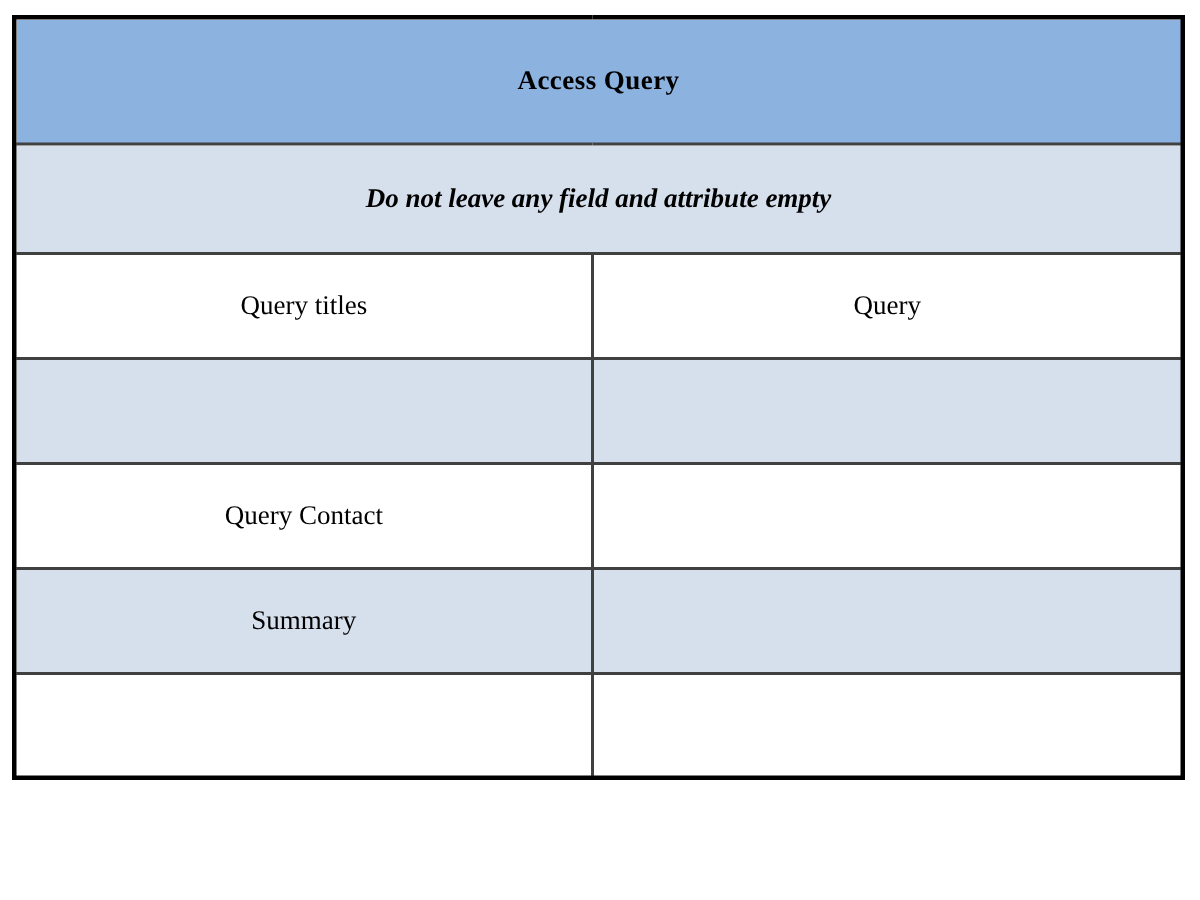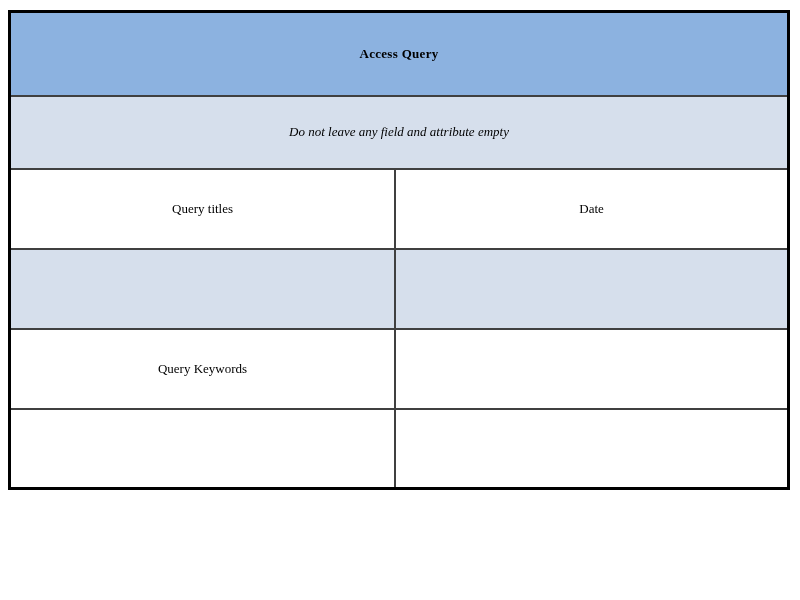--- a/index.html
+++ b/index.html
@@ -23,42 +23,42 @@
   table.form-table {
     border-collapse: collapse;
     table-layout: fixed;
     width: 782px;
     border: 3px solid var(--border-outer, #000000);
   }
   table.form-table td {
     border: 2px solid var(--border-inner, #404040);
     vertical-align: middle;
     text-align: center;
-    font-size: 13px;
+    font-size: 18px;
     padding: 0 6px;
     overflow: hidden;
     box-sizing: border-box;
   }
   col.c-left  { width: 49.5%; }
   col.c-right { width: 50.5%; }
 
   tr.header-row      { height: 84px; }
   tr.instruction-row { height: 73px; }
-  tr.form-row        { height: 80px; }
+  tr.form-row        { height: 70px; }
 
   td.title-cell {
     background: var(--header-bg, #8CB2E0);
     font-weight: bold;
     font-size: 24px;
     letter-spacing: 0.3px;
   }
   td.instruction-cell {
     background: var(--band-bg, #D6DFEC);
     text-align: left;
-    font-weight: normal;
+    font-weight: bold;
     font-style: italic;
     font-size: 18px;
     padding-left: 9px;
   }
   tr.r-white td { background: var(--row-bg, #ffffff); }
   tr.r-blue  td { background: var(--band-bg, #D6DFEC); }
 </style>
 </head>
 <body>
 
@@ -73,33 +73,37 @@
         <tr class="header-row">
       <td colspan="2" class="title-cell">Access Query</td>
     </tr>
 
     <tr class="instruction-row">
       <td colspan="2" class="instruction-cell">Do not leave any field and attribute empty</td>
     </tr>
 
     <tr class="form-row r-white">
       <td>Query titles</td>
-      <td>Date</td>
+      <td>Query</td>
     </tr>
 
     <tr class="form-row r-blue">
       <td></td>
       <td></td>
     </tr>
 
     <tr class="form-row r-white">
-      <td>Query Keywords</td>
+      <td>Query Contact</td>
       <td></td>
     </tr>
 
+    <tr class="form-row r-blue">
+      <td>Summary</td>
+      <td></td>
+    </tr>
 
 
 
     <tr class="form-row r-white">
       <td></td>
       <td></td>
     </tr>
   </tbody>
     </table>
 </div>

